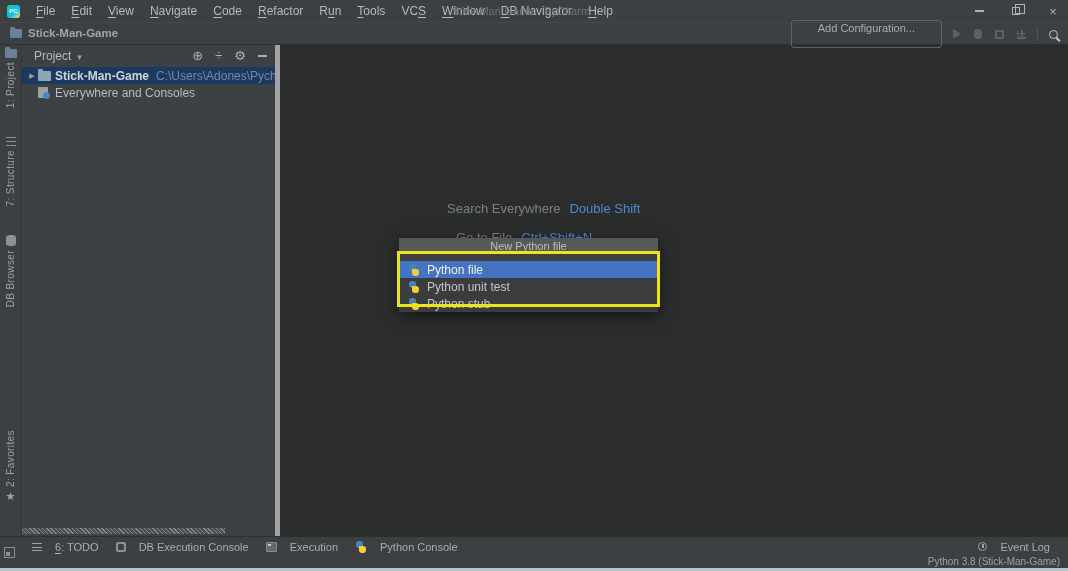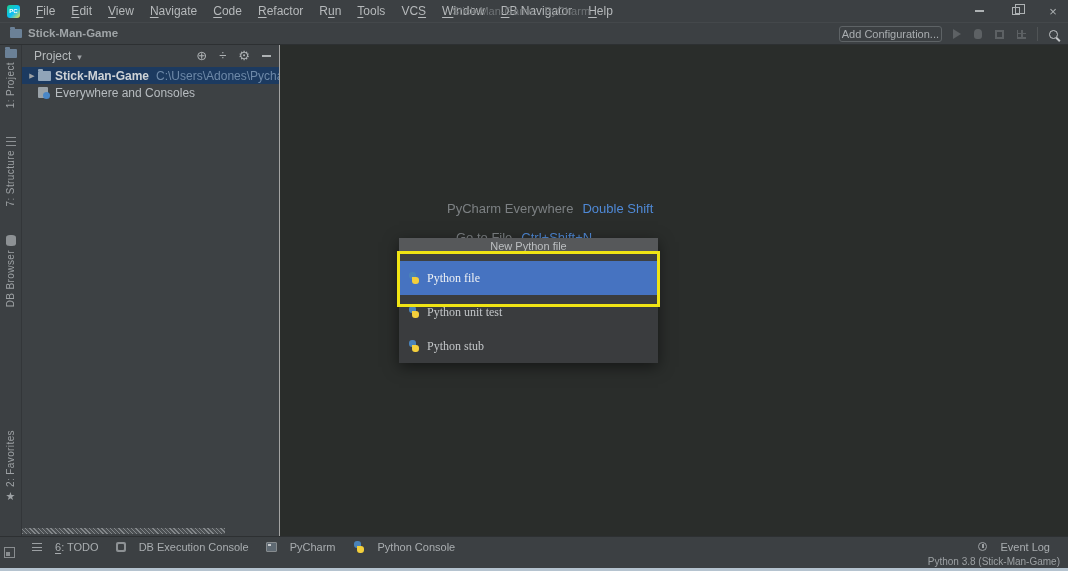--- a/index.html
+++ b/index.html
@@ -28,21 +28,21 @@
   .restore-shape { width:8px; height:8px; border:1px solid #aeb2b4; position:relative; }
   .restore-shape::before { content:''; position:absolute; left:2px; top:-4px; width:8px; height:8px; border:1px solid #aeb2b4; }
 
   
   .toolbar-row { left:0; top:22px; width:1068px; height:23px; background:#3c4043; border-top:1px solid #44484b; border-bottom:1px solid #2d3032; z-index:5; }
   .crumb { position:absolute; left:10px; top:4px; display:flex; align-items:center; gap:6px; }
   .crumb-label { color:#9fa4a7; font-size:11.5px; font-weight:bold; }
   .mini-folder { width:12px; height:9px; background:#6b8197; border-radius:1px; position:relative; margin-top:1px; }
   .mini-folder::before { content:''; position:absolute; top:-2px; left:0; width:5px; height:2px; background:#6b8197; border-radius:1px 1px 0 0; }
   .tb-right { position:absolute; right:7px; top:3px; display:flex; align-items:center; gap:11px; height:16px; }
-  .add-config { border:1px solid #5e6366; border-radius:3px; color:#a9adb0; font-size:11px; padding:0 2px; height:16px; line-height:15px; white-space:nowrap; }
+  .add-config { border:1px solid #5e6366; border-radius:3px; color:#a9adb0; font-size:11px; padding:0 26px; height:28px; line-height:15px; white-space:nowrap; }
   .run-dim { width:0; height:0; border-left:8px solid #5d6164; border-top:5px solid transparent; border-bottom:5px solid transparent; }
   .debug-dim { width:8px; height:10px; background:#5d6164; border-radius:4px 4px 3px 3px; }
   .cov-dim { width:9px; height:9px; border:2px solid #5d6164; }
   .prof-dim { width:9px; height:9px;
       background:repeating-linear-gradient(0deg,#5d6164 0 1.5px,transparent 1.5px 4.5px),
                  repeating-linear-gradient(90deg,#5d6164 0 1.5px,transparent 1.5px 4.5px); }
   .tb-sep { width:1px; height:14px; background:#505456; }
   .search-mag { width:9px; height:9px; border:1.7px solid #c3c6c8; border-radius:50%; position:relative; margin-right:3px; }
   .search-mag::after { content:''; position:absolute; left:6.5px; top:6.5px; width:5px; height:1.7px; background:#c3c6c8; transform:rotate(45deg); transform-origin:0 0; }
 
@@ -52,21 +52,21 @@
   .vgroup + .vgroup { margin-top:28px; }
   .vgroup:first-child { margin-top:3px; }
   .vtab-label { writing-mode:vertical-lr; transform:rotate(180deg); color:#9da1a4; font-size:10px; letter-spacing:.4px; white-space:nowrap; }
   .leftbar-bottom { margin-top:auto; margin-bottom:34px; display:flex; flex-direction:column; align-items:center; gap:4px; }
   .mini-structure { width:10px; height:10px;
       background:repeating-linear-gradient(0deg,#8d9194 0 1.5px,transparent 1.5px 4px); }
   .mini-db { width:10px; height:11px; background:#8d9194; border-radius:4px/2.5px; }
   .mini-star { color:#9ea2a5; font-size:11px; line-height:11px; }
 
   
-  .project-panel { left:22px; top:45px; width:258px; height:491px; background:#3d4144; z-index:3; overflow:hidden; border-right:1px solid #a3a3a3; }
+  .project-panel { left:22px; top:45px; width:258px; height:491px; background:#3d4144; z-index:3; overflow:hidden; border-right:5px solid #a3a3a3; }
   .pp-header { height:22px; display:flex; align-items:center; padding-left:12px; color:#b6babc; font-size:12px; }
   .pp-caret { color:#9da1a4; font-size:9px; margin-left:6px; margin-top:1px; }
   .pp-icons { position:absolute; right:8px; top:3px; display:flex; align-items:center; gap:12px; color:#aeb2b4; }
   .pp-icons .glyph-icon { font-size:13px; line-height:16px; }
   .minus-bar { display:inline-block; width:9px; height:2px; background:#aeb2b4; }
   .tree-row { height:17px; display:flex; align-items:center; padding-left:4px; font-size:12px; color:#b7bcc0; white-space:nowrap; overflow:hidden; }
   .tree-row.selected { background:#1c3a60; }
   .t-arrow { flex:0 0 12px; font-size:7px; color:#9da1a4; text-align:center; }
   .t-iconbox { flex:0 0 17px; display:flex; align-items:center; }
   .t-label.bold { font-weight:bold; color:#ced3d7; }
@@ -86,21 +86,21 @@
   .hint1 { left:167px; top:156px; }
   .hint2 { left:176px; top:185px; }
 
   
   .dialog { left:399px; top:238px; width:259px; background:#3e4041; z-index:6; box-shadow:0 4px 14px rgba(0,0,0,.5); }
   .dlg-title { height:16px; background:#56585a; color:#bcbfc1; font-size:11px; text-align:center; line-height:16px; }
   .dlg-input { height:28px; background:#2c2e30; display:flex; align-items:center; padding-left:9px; border-bottom:1px solid #454749; }
   .dlg-input .val { color:#cbcdce; font-size:12px; margin-left:7px; }
   .caret-bar { display:inline-block; width:1px; height:13px; background:#dcdedf; margin-left:1px; vertical-align:-2px; }
   .dlg-gap { height:7px; }
-  .dlg-row { height:34px; display:flex; align-items:center; padding-left:9px; font-size:12px; color:#c3c6c8; background:#3a3c3e;font-family:Liberation Serif, serif; }
+  .dlg-row { height:17px; display:flex; align-items:center; padding-left:9px; font-size:12px; color:#c3c6c8; background:#3a3c3e; }
   .dlg-row.selected { background:#4673c1; color:#eef1f4; }
   .dlg-row .lbl { margin-left:7px; }
   .pyicon { width:12px; height:12px; position:relative; flex:0 0 12px; }
   .pyicon::before { content:''; position:absolute; left:1px; top:0; width:7px; height:7px; background:#4a82b8; border-radius:3px 3px 0 3px; }
   .pyicon::after { content:''; position:absolute; right:1px; bottom:0; width:7px; height:7px; background:#f3cf3c; border-radius:0 3px 3px 3px; }
 
   .yellow-box { left:397px; top:251px; width:263px; height:56px; border:3px solid #f0e414; z-index:7; pointer-events:none; }
 
   
   .bottom-toolbar { left:0; top:536px; width:1068px; height:20px; background:#3c4043; border-top:1px solid #2d3032; display:flex; align-items:center; z-index:5; }
@@ -223,21 +223,21 @@
           <span class="scratch-icon"></span>
         </span>
         <span class="t-label">Everywhere and Consoles</span>
       </div>
     </div>
   <div class="hatch"></div>
 </div>
 
 <div class="abs editor">
   <div class="hint hint1">
-    <span>PyCharm Everywhere</span><span class="sc">Double Shift</span>
+    <span>Search Everywhere</span><span class="sc">Double Shift</span>
   </div>
   <div class="hint hint2">
     <span>Go to File</span><span class="sc">Ctrl+Shift+N</span>
   </div>
 </div>
 
 <div class="abs dialog">
   <div class="dlg-title">New Python file</div>
   <div class="dlg-gap"></div>
   <div>
@@ -263,21 +263,21 @@
       <span class="bt-item">
         <span class="todo-ic"></span>
         <span><u>6</u>: TODO</span>
       </span>
       <span class="bt-item">
         <span class="dbx-ic"></span>
         <span>DB Execution Console</span>
       </span>
       <span class="bt-item">
         <span class="term-ic"></span>
-        <span>PyCharm</span>
+        <span>Execution</span>
       </span>
       <span class="bt-item">
         <span class="pyicon"></span>
         <span>Python Console</span>
       </span>
     </div>
   <div class="bt-right">
       <span class="bt-item">
         <span class="evt-ic"></span>
         <span>Event Log</span>

